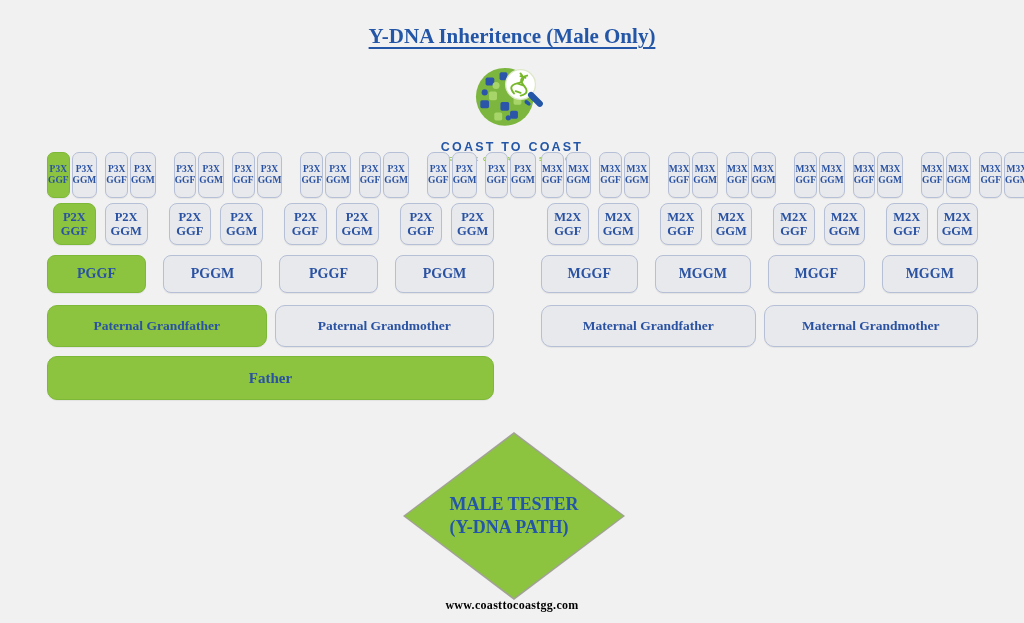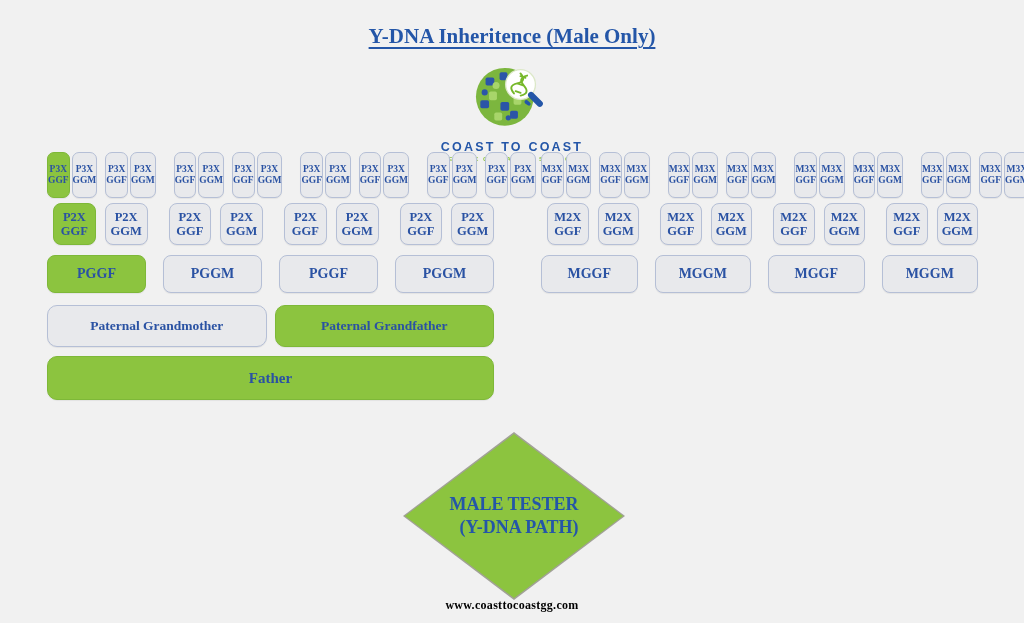--- a/index.html
+++ b/index.html
@@ -59,21 +59,21 @@
     background:#a1a196;
   }
   .diamond-inner {
     position:absolute; inset:2px;
     clip-path:polygon(50% 0,100% 50%,50% 100%,0 50%);
     background:#8cc43f;
     display:flex; align-items:center; justify-content:center;
   }
   .diamond-label {
     font-size:18px; font-weight:bold; color:#2456a8;
-    text-align:right; white-space:pre-line; line-height:1.3;
+    text-align:left; white-space:pre-line; line-height:1.3;
   }
   
   .footer {
     position:absolute; top:598px; left:0; width:100%;
     text-align:center; font-size:12px; font-weight:bold;
     color:#000000; letter-spacing:0.3px;
   }
 </style>
 </head>
 <body>
@@ -194,22 +194,22 @@
 GGM</div>
     </div>
   </div>
   <div class="row r3">
     <div class="cell l" data-variant="green">PGGF</div>
     <div class="cell l" data-variant="gray">PGGM</div>
     <div class="cell l" data-variant="gray">PGGF</div>
     <div class="cell l" data-variant="gray">PGGM</div>
   </div>
   <div class="row r4">
+    <div class="cell xl" data-variant="green">Paternal Grandfather</div>
     <div class="cell xl" data-variant="gray">Paternal Grandmother</div>
-    <div class="cell xl" data-variant="green">Paternal Grandfather</div>
   </div>
   <div class="row r5">
     <div class="cell full" data-variant="green">Father</div>
   </div>
 </div>
 
 <div class="side maternal">
   <div class="row r1">
     <div class="quad">
       <div class="pair">
@@ -293,20 +293,24 @@
       <div class="cell m" data-variant="gray">M2X
 GGM</div>
     </div>
   </div>
   <div class="row r3">
     <div class="cell l" data-variant="gray">MGGF</div>
     <div class="cell l" data-variant="gray">MGGM</div>
     <div class="cell l" data-variant="gray">MGGF</div>
     <div class="cell l" data-variant="gray">MGGM</div>
   </div>
+  <div class="row r4">
+    <div class="cell xl" data-variant="gray">Maternal Grandfather</div>
+    <div class="cell xl" data-variant="gray">Maternal Grandmother</div>
+  </div>
 </div>
 
 <div class="diamond-outer">
   <div class="diamond-inner">
     <div class="diamond-label">MALE TESTER
 (Y-DNA PATH)</div>
   </div>
 </div>
 
 <div class="footer">www.coasttocoastgg.com</div>

